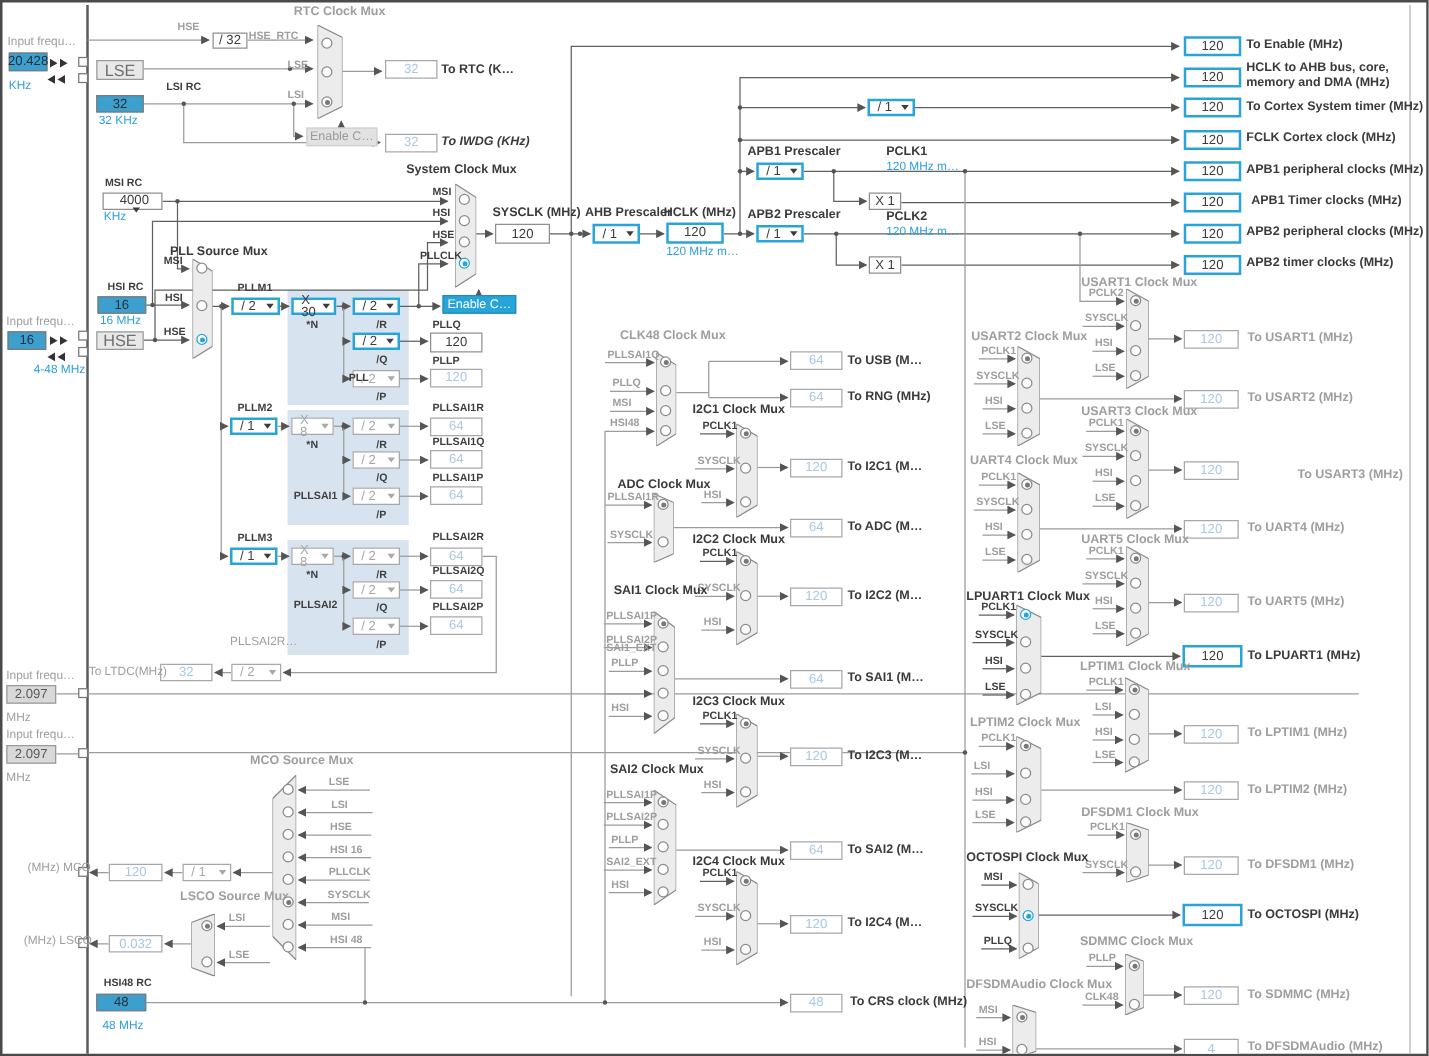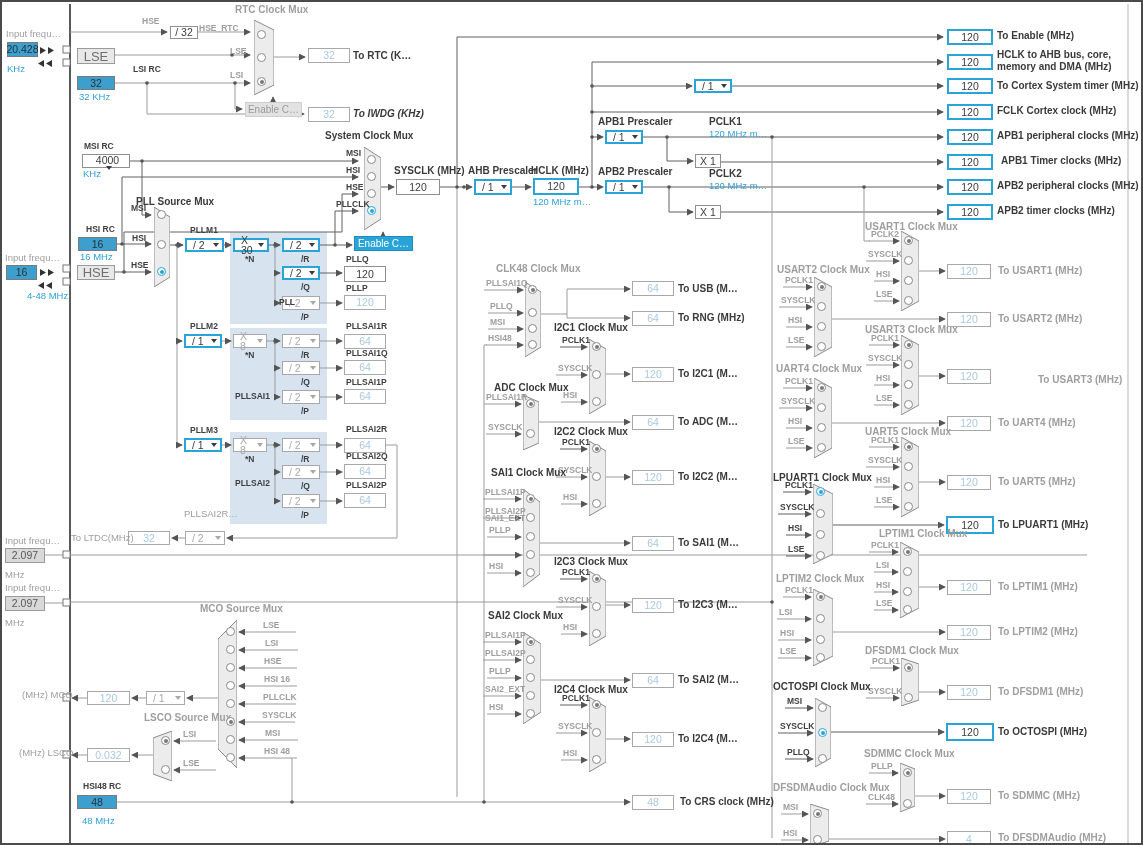--- a/index.html
+++ b/index.html
@@ -460,21 +460,21 @@
       <polygon points="0,0 20,10 20,70 0,80" fill="#ececec" stroke="#8a8a8a"></polygon>
     </svg>
     <div class="radio selb" style="left: 814px; top: 485px;"></div>
     <div class="lbl s-d9" style="left: 783px; top: 479px;">PCLK1</div>
     <div class="radio" style="left: 814px; top: 507px;"></div>
     <div class="lbl s-d9" style="left: 778px; top: 501px;">SYSCLK</div>
     <div class="radio" style="left: 814px; top: 528px;"></div>
     <div class="lbl s-d9" style="left: 786px; top: 522px;">HSI</div>
     <div class="radio" style="left: 814px; top: 549px;"></div>
     <div class="lbl s-d9" style="left: 786px; top: 543px;">LSE</div>
-    <div class="lbl s-g" style="left: 862px; top: 527px; margin-left: 15px;">LPTIM1 Clock Mux</div>
+    <div class="lbl s-g" style="left: 862px; top: 527px;">LPTIM1 Clock Mux</div>
     <svg width="19" height="76" class="muxshape" style="left: 898px; top: 540px; position: absolute;">
       <polygon points="0,0 19,10 19,66 0,76" fill="#ececec" stroke="#8a8a8a"></polygon>
     </svg>
     <div class="radio selg" style="left: 901px; top: 545px;"></div>
     <div class="lbl s-g9" style="left: 869px; top: 539px;">PCLK1</div>
     <div class="radio" style="left: 901px; top: 565px;"></div>
     <div class="lbl s-g9" style="left: 874px; top: 559px;">LSI</div>
     <div class="radio" style="left: 901px; top: 585px;"></div>
     <div class="lbl s-g9" style="left: 874px; top: 579px;">HSI</div>
     <div class="radio" style="left: 901px; top: 603px;"></div>

